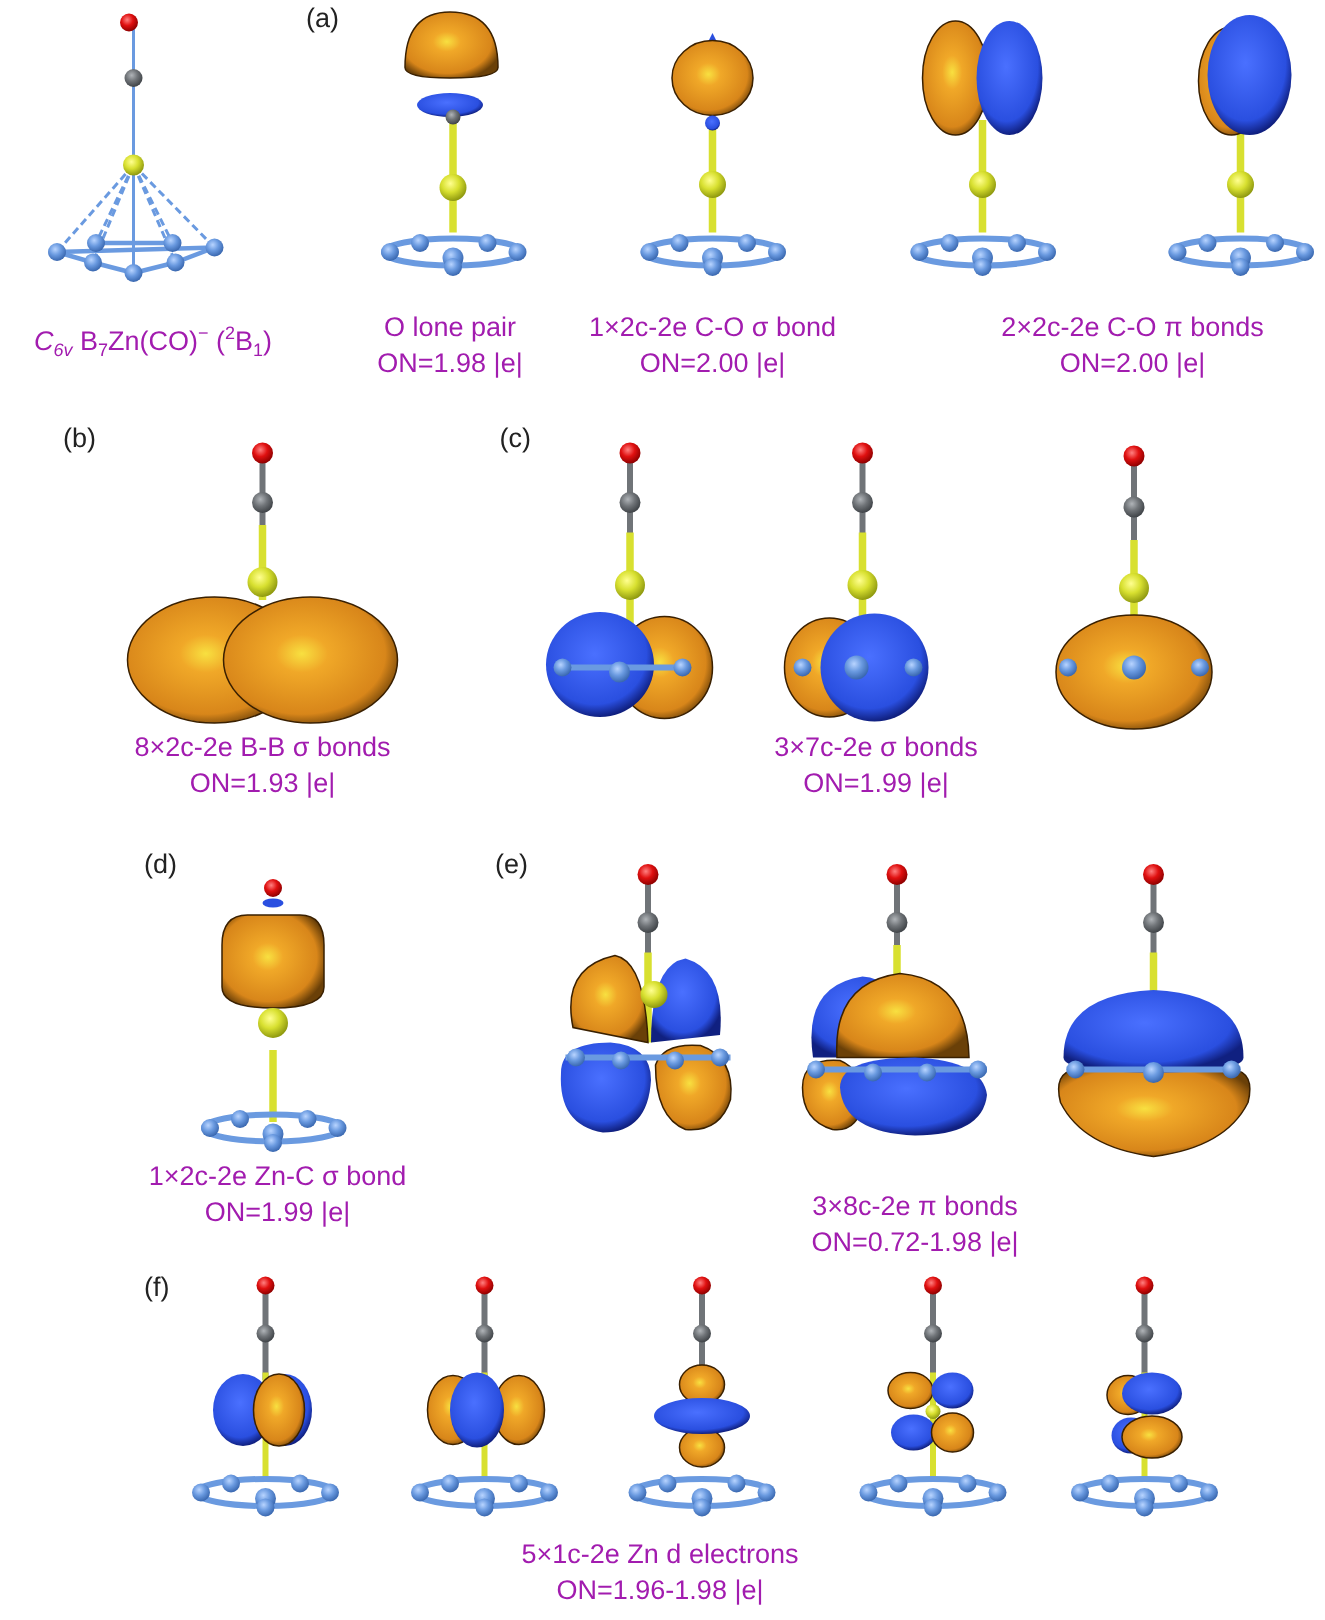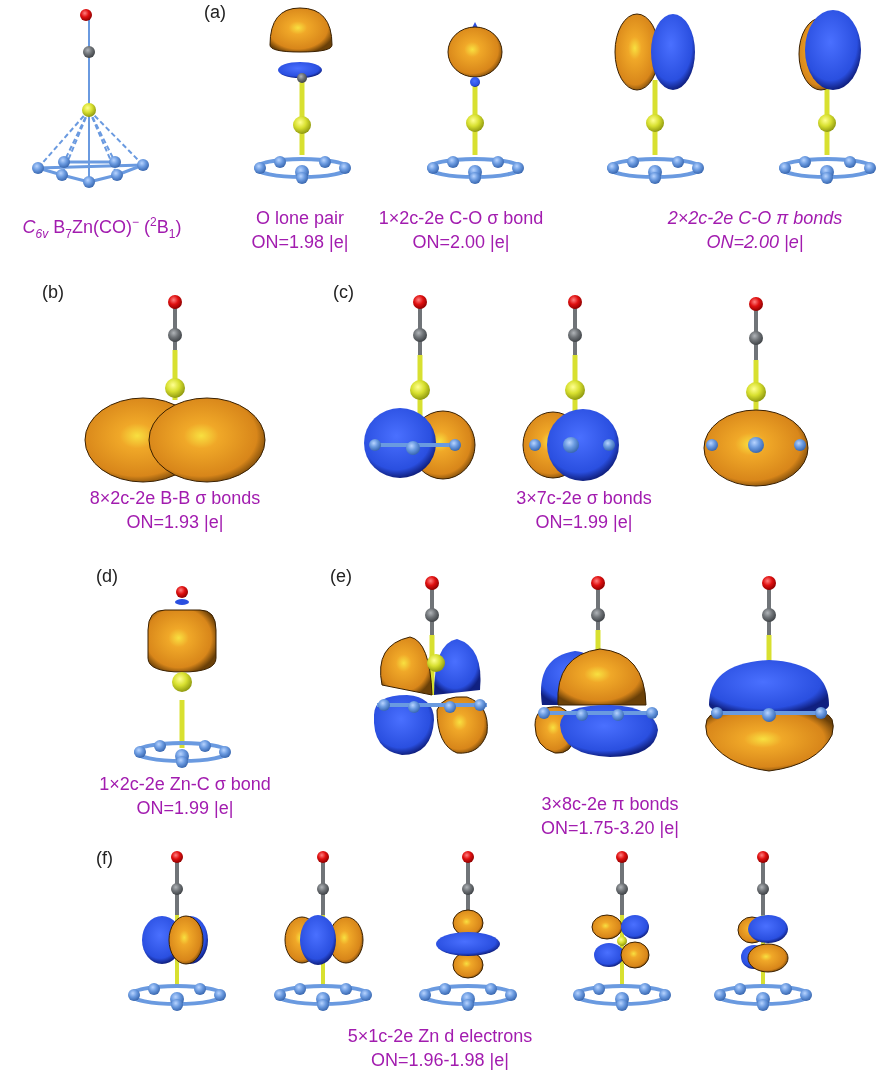--- a/index.html
+++ b/index.html
@@ -121,21 +121,21 @@
       <ellipse cx="52" cy="168" rx="46" ry="9" fill="none" stroke="#6a9ae0" stroke-width="4"></ellipse>
       <circle cx="10" cy="168" r="6" fill="url(#gB)"></circle>
         <circle cx="30" cy="162" r="6" fill="url(#gB)"></circle>
       <circle cx="52" cy="172" r="7" fill="url(#gB)"></circle>
         <circle cx="75" cy="162" r="6" fill="url(#gB)"></circle>
       <circle cx="95" cy="168" r="6" fill="url(#gB)"></circle>
         <circle cx="52" cy="178" r="6" fill="url(#gB)"></circle>
     </g>
   </svg>
 </div>
-<div class="caption" style="left:371px;top:206px;width:180px;">
+<div class="caption" style="left:385px;top:206px;width:180px;">
   <div>1×2c-2e C-O σ bond</div>
   <div>ON=2.00 |e|</div>
 </div>
 
 <div class="mol" style="left:603px;top:0;width:110px;height:190px;">
   <svg width="110" height="190">
     <line x1="52" y1="80" x2="52" y2="155" stroke="#d8e030" stroke-width="5"></line>
     <ellipse cx="34" cy="52" rx="22" ry="38" fill="url(#gOr)" stroke="#3a2000" stroke-width="1"></ellipse>
     <ellipse cx="70" cy="52" rx="22" ry="38" fill="url(#gBl)"></ellipse>
     <circle cx="52" cy="123" r="9" fill="url(#gZn)"></circle>
@@ -161,21 +161,21 @@
       <ellipse cx="52" cy="168" rx="46" ry="9" fill="none" stroke="#6a9ae0" stroke-width="4"></ellipse>
       <circle cx="10" cy="168" r="6" fill="url(#gB)"></circle>
         <circle cx="30" cy="162" r="6" fill="url(#gB)"></circle>
       <circle cx="52" cy="172" r="7" fill="url(#gB)"></circle>
         <circle cx="75" cy="162" r="6" fill="url(#gB)"></circle>
       <circle cx="95" cy="168" r="6" fill="url(#gB)"></circle>
         <circle cx="52" cy="178" r="6" fill="url(#gB)"></circle>
     </g>
   </svg>
 </div>
-<div class="caption" style="left:635px;top:206px;width:240px;font-style:italic;">
+<div class="caption" style="left:635px;top:206px;width:240px;">
   <div>2×2c-2e C-O π bonds</div>
   <div>ON=2.00 |e|</div>
 </div>
 
 <div class="panel-label" style="left:42px;top:282px;">(b)</div>
 <div class="mol" style="left:85px;top:280px;width:180px;height:190px;">
   <svg width="180" height="190">
     <line x1="90" y1="25" x2="90" y2="110" stroke="#707478" stroke-width="4"></line>
     <line x1="90" y1="70" x2="90" y2="120" stroke="#d8e030" stroke-width="5"></line>
     <circle cx="90" cy="22" r="7" fill="url(#gO)"></circle>
@@ -307,21 +307,21 @@
     <path d="M10 170 Q5 150 20 148 L125 148 Q140 150 135 170 Q120 200 72 206 Q25 200 10 170Z" fill="url(#gOr)" stroke="#3a2000" stroke-width="1"></path>
     <path d="M12 140 Q12 98 72 95 Q132 98 132 140 Q132 150 72 150 Q12 150 12 140Z" fill="url(#gBl)"></path>
     <line x1="14" y1="148" x2="130" y2="148" stroke="#6a9ae0" stroke-width="4"></line>
     <circle cx="20" cy="148" r="6" fill="url(#gB)"></circle>
       <circle cx="72" cy="150" r="7" fill="url(#gB)"></circle>
       <circle cx="124" cy="148" r="6" fill="url(#gB)"></circle>
   </svg>
 </div>
 <div class="caption" style="left:500px;top:792px;width:220px;text-align:center;">
   <div>3×8c-2e π bonds</div>
-  <div>ON=1.75-3.20 |e|</div>
+  <div>ON=0.72-1.98 |e|</div>
 </div>
 
 <div class="panel-label" style="left:96px;top:848px;">(f)</div>
 
 <div class="mol" style="left:122px;top:845px;width:110px;height:180px;">
   <svg width="110" height="180">
     <line x1="55" y1="12" x2="55" y2="75" stroke="#707478" stroke-width="4"></line>
     <line x1="55" y1="70" x2="55" y2="140" stroke="#d8e030" stroke-width="4"></line>
     <circle cx="55" cy="12" r="6" fill="url(#gO)"></circle>
     <circle cx="55" cy="44" r="6" fill="url(#gC)"></circle>

